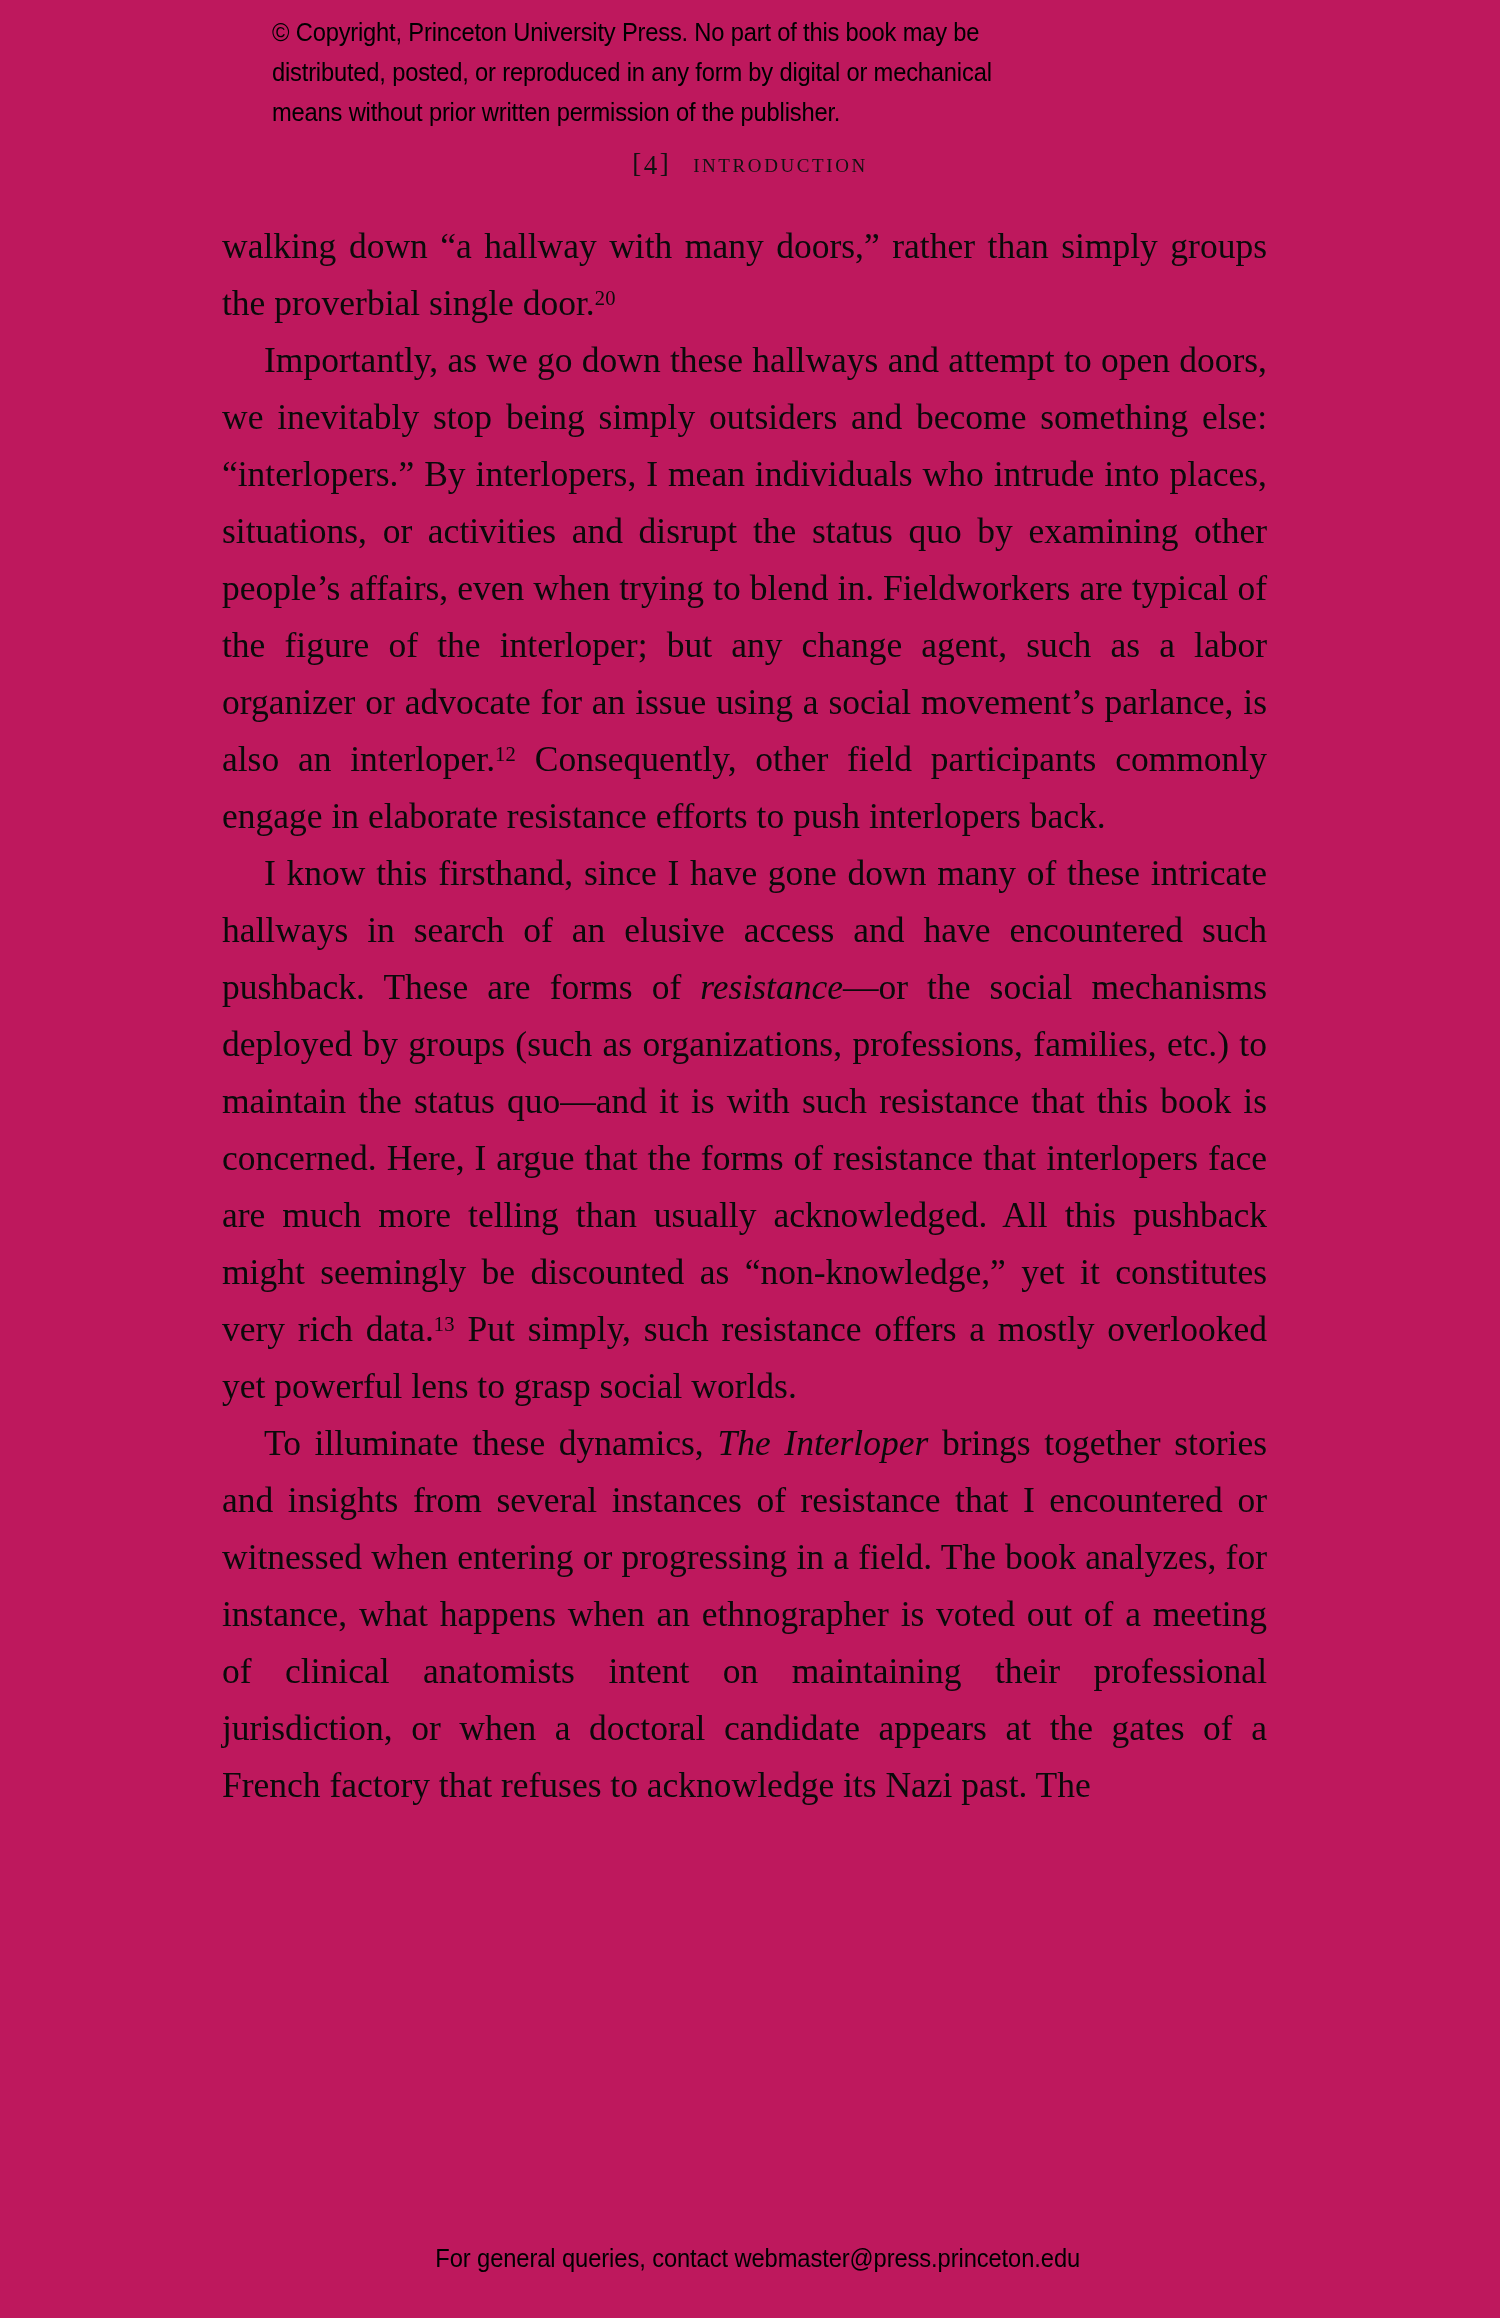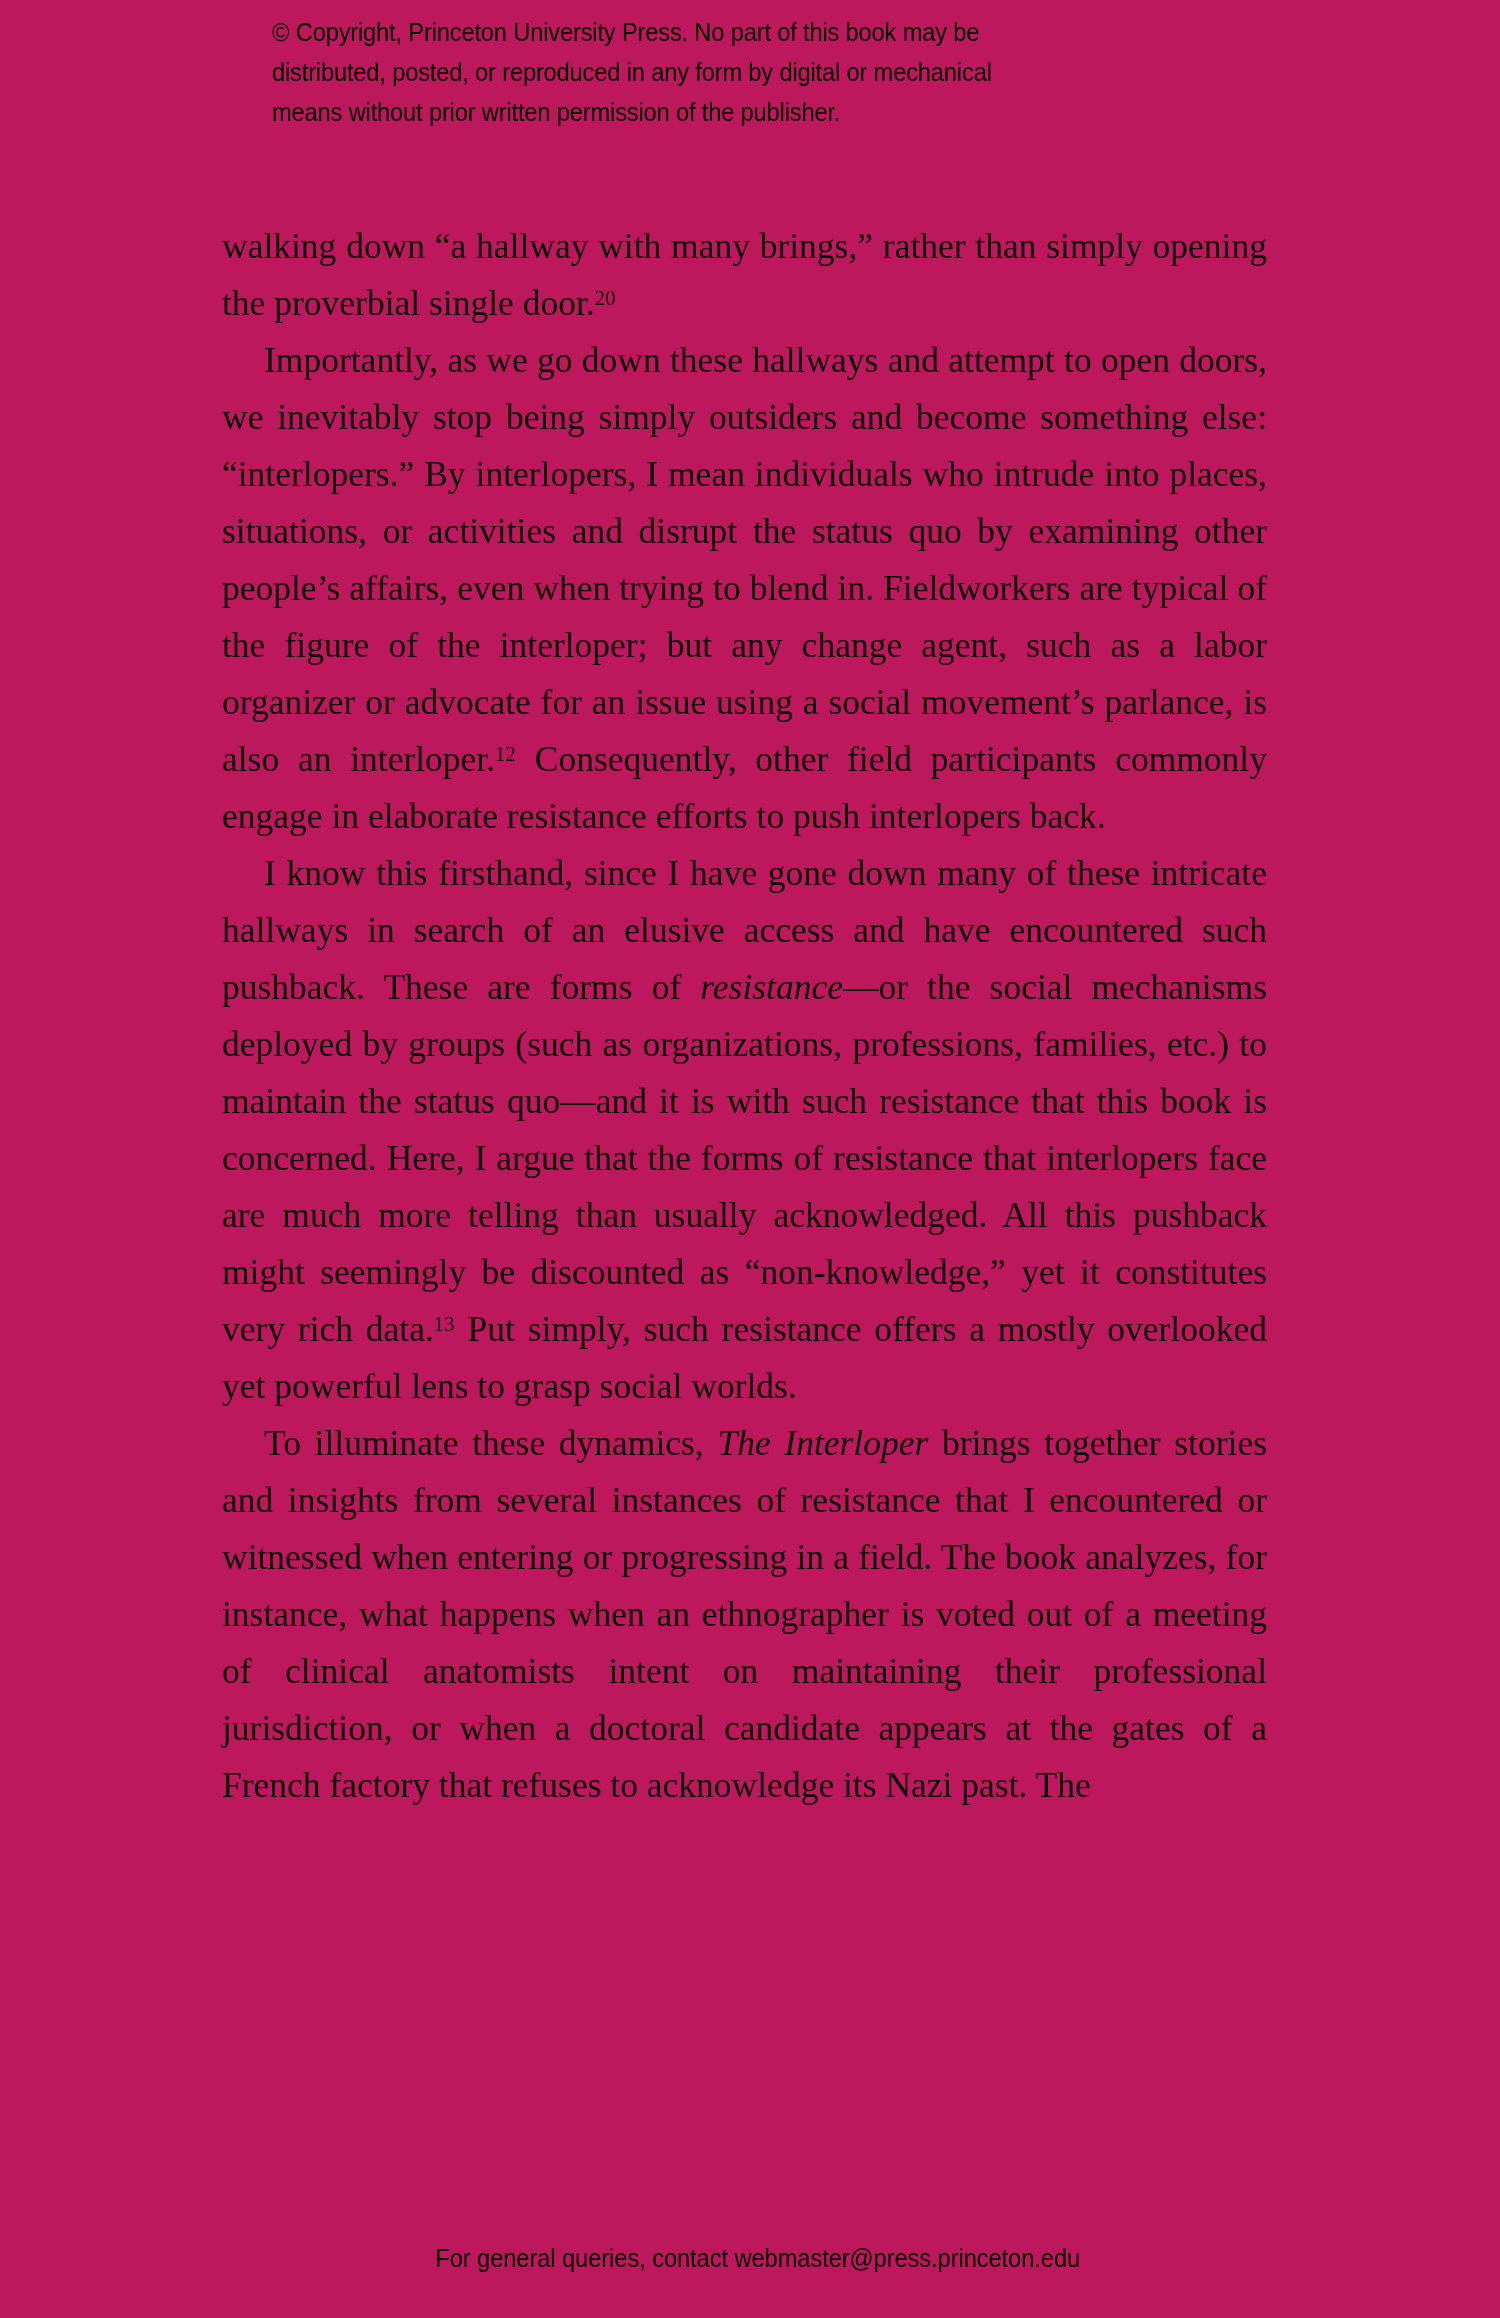--- a/index.html
+++ b/index.html
@@ -133,23 +133,26 @@
 <body>
 
 <div class="page">
 
   <div class="copyright-notice">
     <span class="cl">© Copyright, Princeton University Press. No part of this book may be</span>
     <span class="cl">distributed, posted, or reproduced in any form by digital or mechanical</span>
     <span class="cl">means without prior written permission of the publisher.</span>
   </div>
 
+  <div class="running-head">
+    <span class="folio"><span class="bracket">[</span><span class="num">4</span><span class="bracket">]</span></span><span class="chapter-title">Introduction</span>
+  </div>
 
   <div class="body-column" id="body-column">
-      <p class="para noindent"><span>walking down “a hallway with many brings,” rather than simply opening the proverbial single door.</span><sup class="fn">20</sup></p>
+      <p class="para noindent"><span>walking down “a hallway with many doors,” rather than simply groups the proverbial single door.</span><sup class="fn">20</sup></p>
       <p class="para indent"><span>Importantly, as we go down these hallways and attempt to open doors, we inevitably stop being simply outsiders and become something else: “interlopers.” By interlopers, I mean individuals who intrude into places, situations, or activities and disrupt the status quo by examining other people’s affairs, even when trying to blend in. Fieldworkers are typical of the figure of the interloper; but any change agent, such as a labor organizer or advocate for an issue using a social movement’s parlance, is also an interloper.</span><sup class="fn">12</sup><span> Consequently, other field participants commonly engage in elaborate resistance efforts to push interlopers back.</span></p>
       <p class="para indent"><span>I know this firsthand, since I have gone down many of these intricate hallways in search of an elusive access and have encountered such pushback. These are forms of </span><em class="ital">resistance</em><span>—or the social mechanisms deployed by groups (such as organizations, professions, families, etc.) to maintain the status quo—and it is with such resistance that this book is concerned. Here, I argue that the forms of resistance that interlopers face are much more telling than usually acknowledged. All this pushback might seemingly be discounted as “non-knowledge,” yet it constitutes very rich data.</span><sup class="fn">13</sup><span> Put simply, such resistance offers a mostly overlooked yet powerful lens to grasp social worlds.</span></p>
       <p class="para indent"><span>To illuminate these dynamics, </span><em class="ital">The Interloper</em><span> brings together stories and insights from several instances of resistance that I encountered or witnessed when entering or progressing in a field. The book analyzes, for instance, what happens when an ethnographer is voted out of a meeting of clinical anatomists intent on maintaining their professional jurisdiction, or when a doctoral candidate appears at the gates of a French factory that refuses to acknowledge its Nazi past. The</span></p>
     </div>
 
   <div class="page-footer">
     <span class="ft">For general queries, contact webmaster@press.princeton.edu</span>
   </div>
 
 </div>

